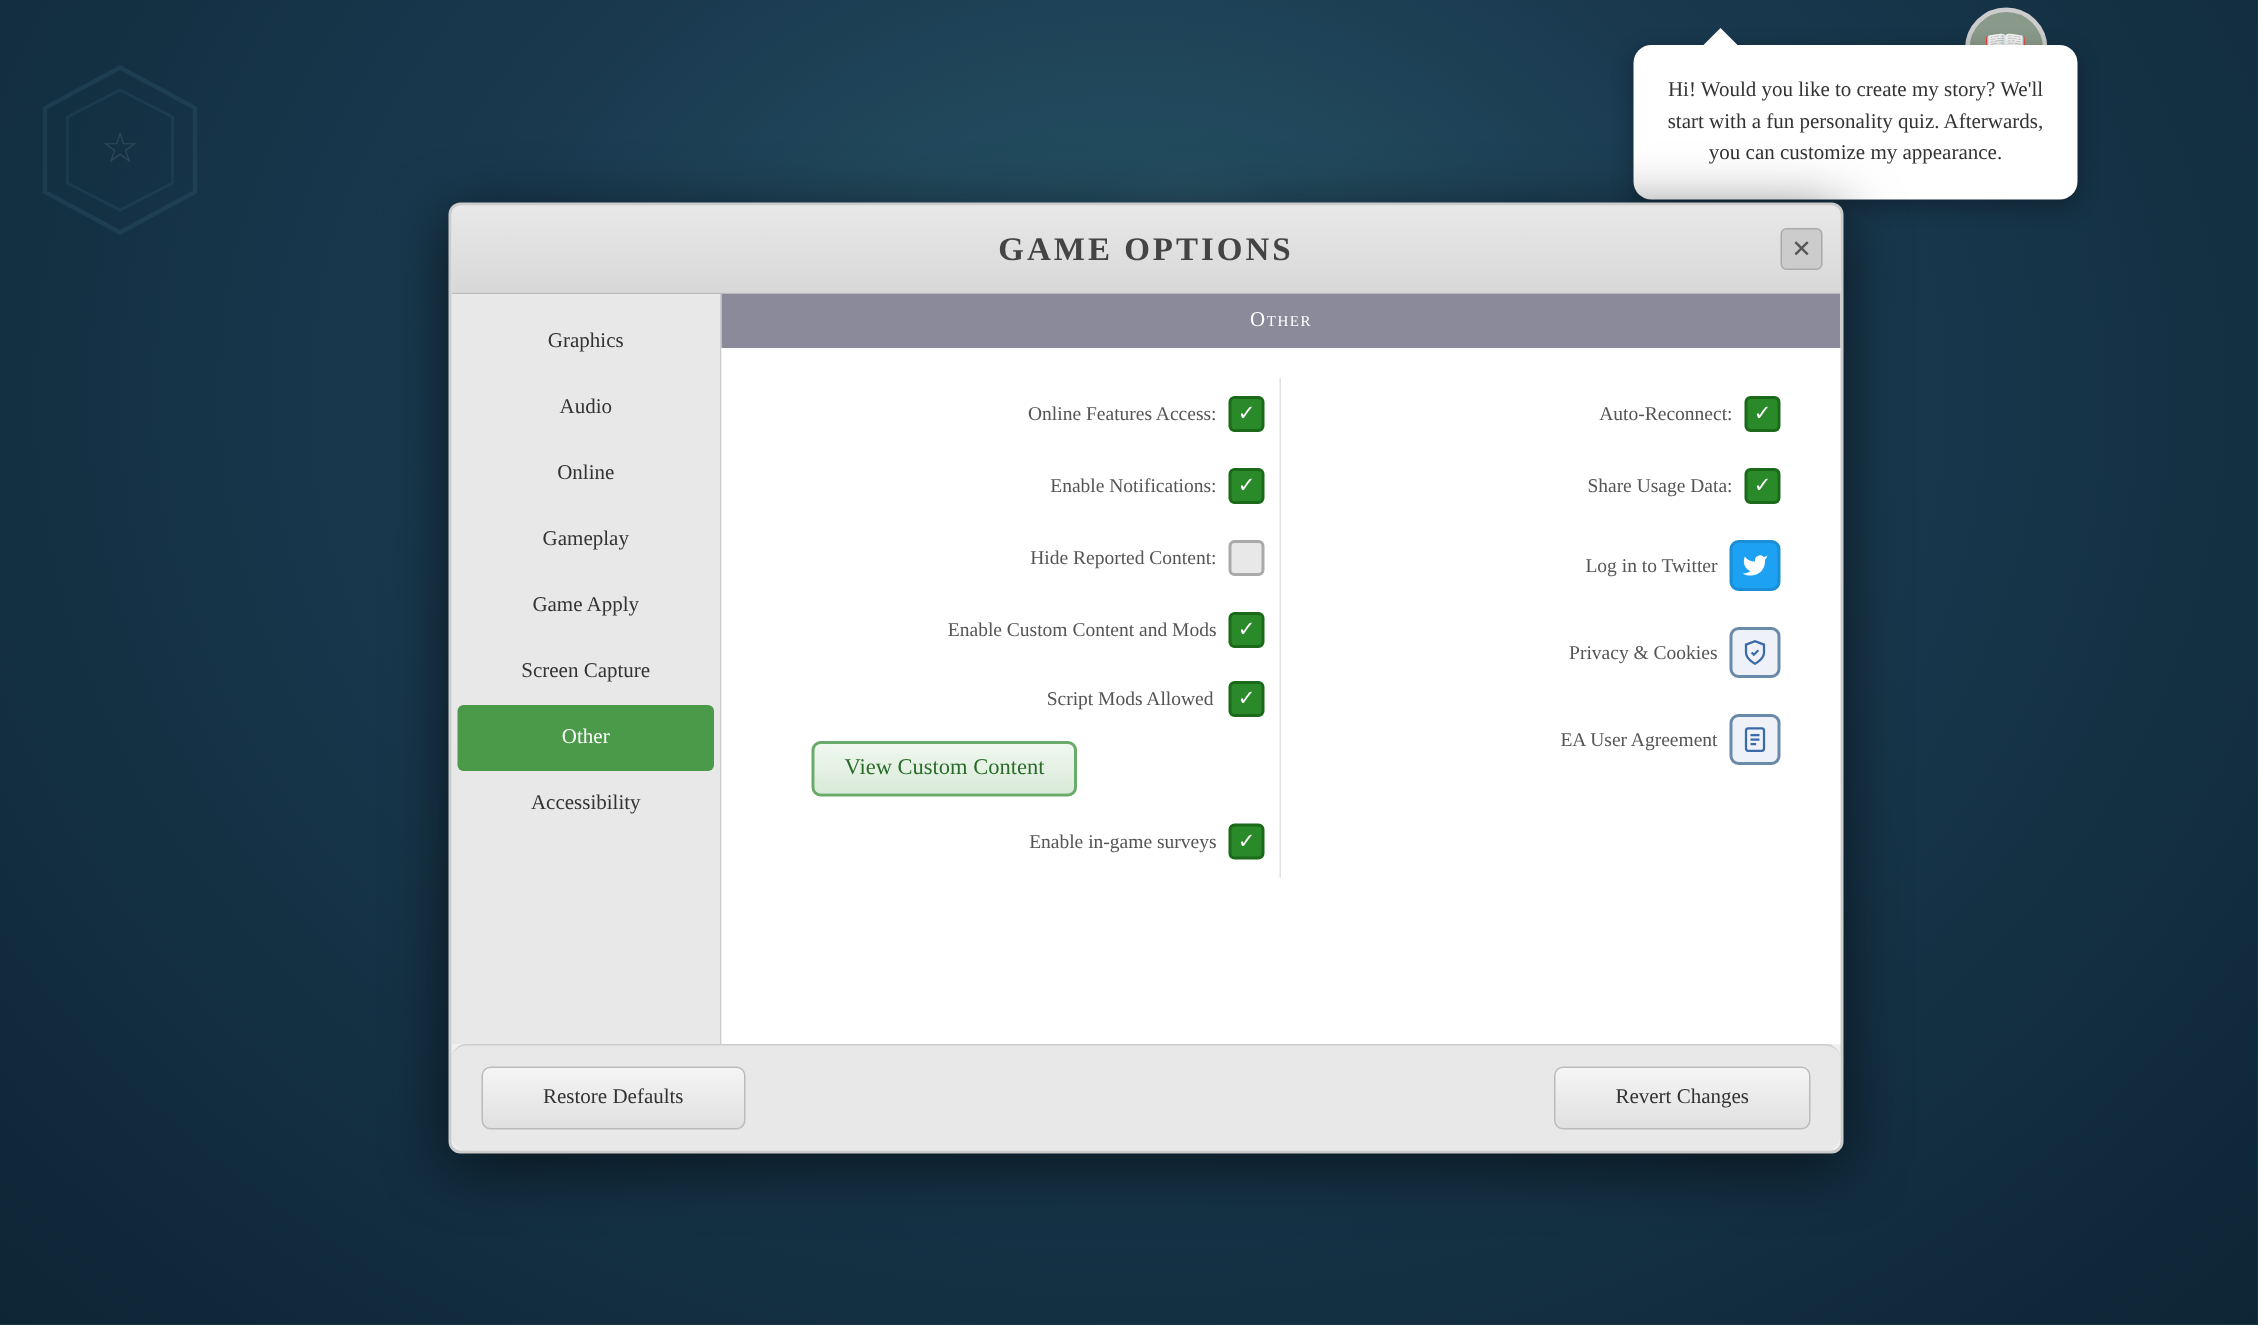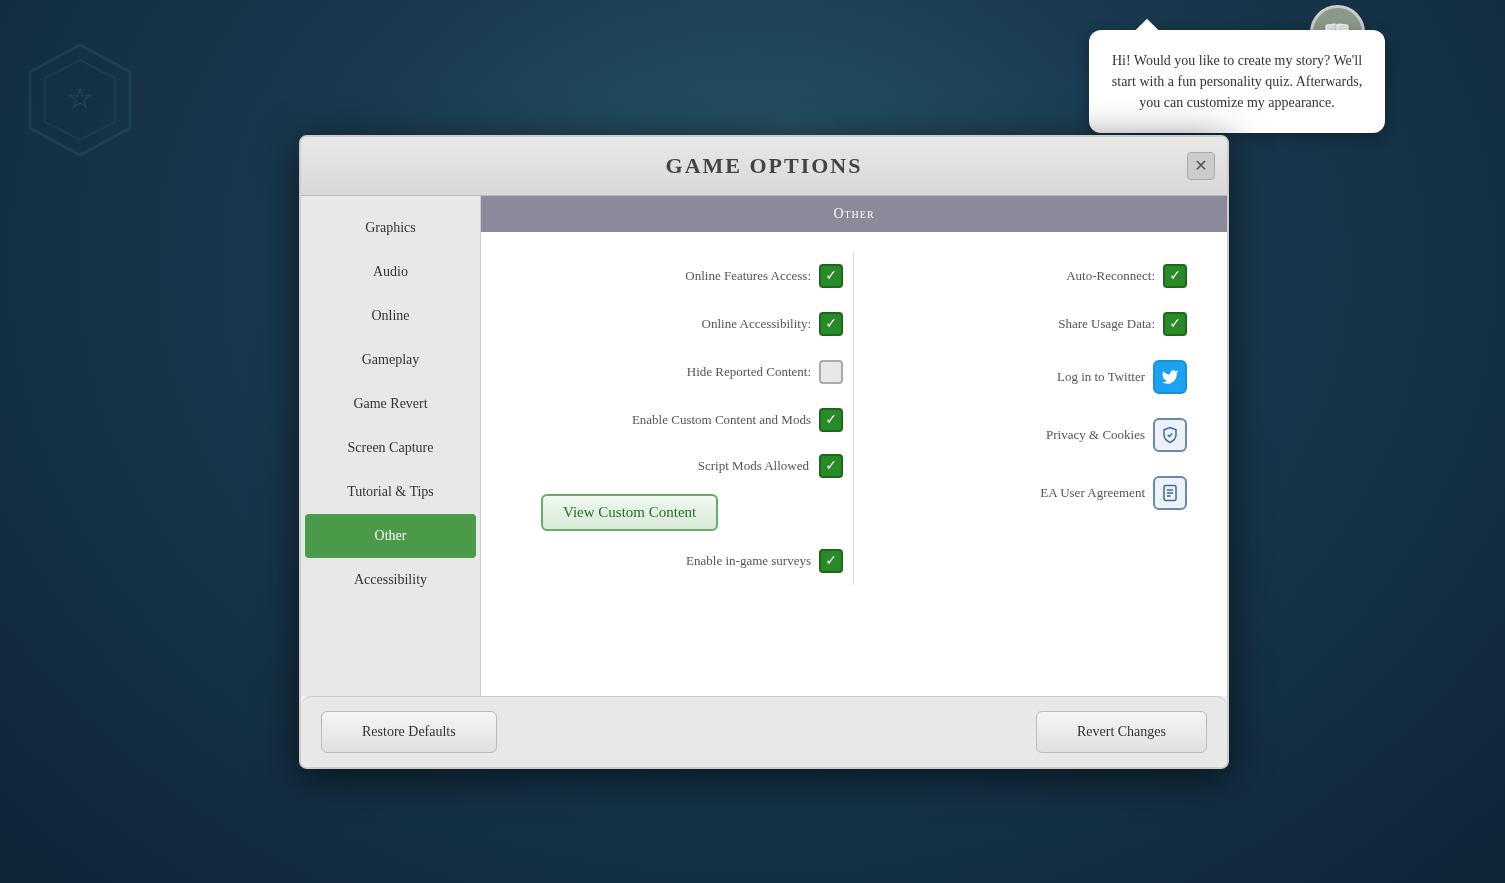--- a/index.html
+++ b/index.html
@@ -312,41 +312,40 @@
       <div class="modal-close">✕</div>
     </div>
 
     <div class="modal-body">
 
       <div class="sidebar">
         <div class="sidebar-item">Graphics</div>
         <div class="sidebar-item">Audio</div>
         <div class="sidebar-item">Online</div>
         <div class="sidebar-item">Gameplay</div>
-        <div class="sidebar-item">Game Revert</div>
+        <div class="sidebar-item">Game Apply</div>
         <div class="sidebar-item">Screen Capture</div>
-        <div class="sidebar-item">Tutorial &amp; Tips</div>
         <div class="sidebar-item active">Other</div>
         <div class="sidebar-item">Accessibility</div>
       </div>
 
       <div class="content-area">
         <div class="section-header">Other</div>
 
         <div class="settings-grid">
 
           <div class="left-col">
 
             <div class="setting-row">
               <span class="setting-label">Online Features Access:</span>
               <div class="checkbox-green">✓</div>
             </div>
 
             <div class="setting-row">
-              <span class="setting-label">Online Accessibility:</span>
+              <span class="setting-label">Enable Notifications:</span>
               <div class="checkbox-green">✓</div>
             </div>
 
             <div class="setting-row">
               <span class="setting-label">Hide Reported Content:</span>
               <div class="checkbox-empty"></div>
             </div>
 
             <div class="setting-row">
               <span class="setting-label">Enable Custom Content and Mods</span>

